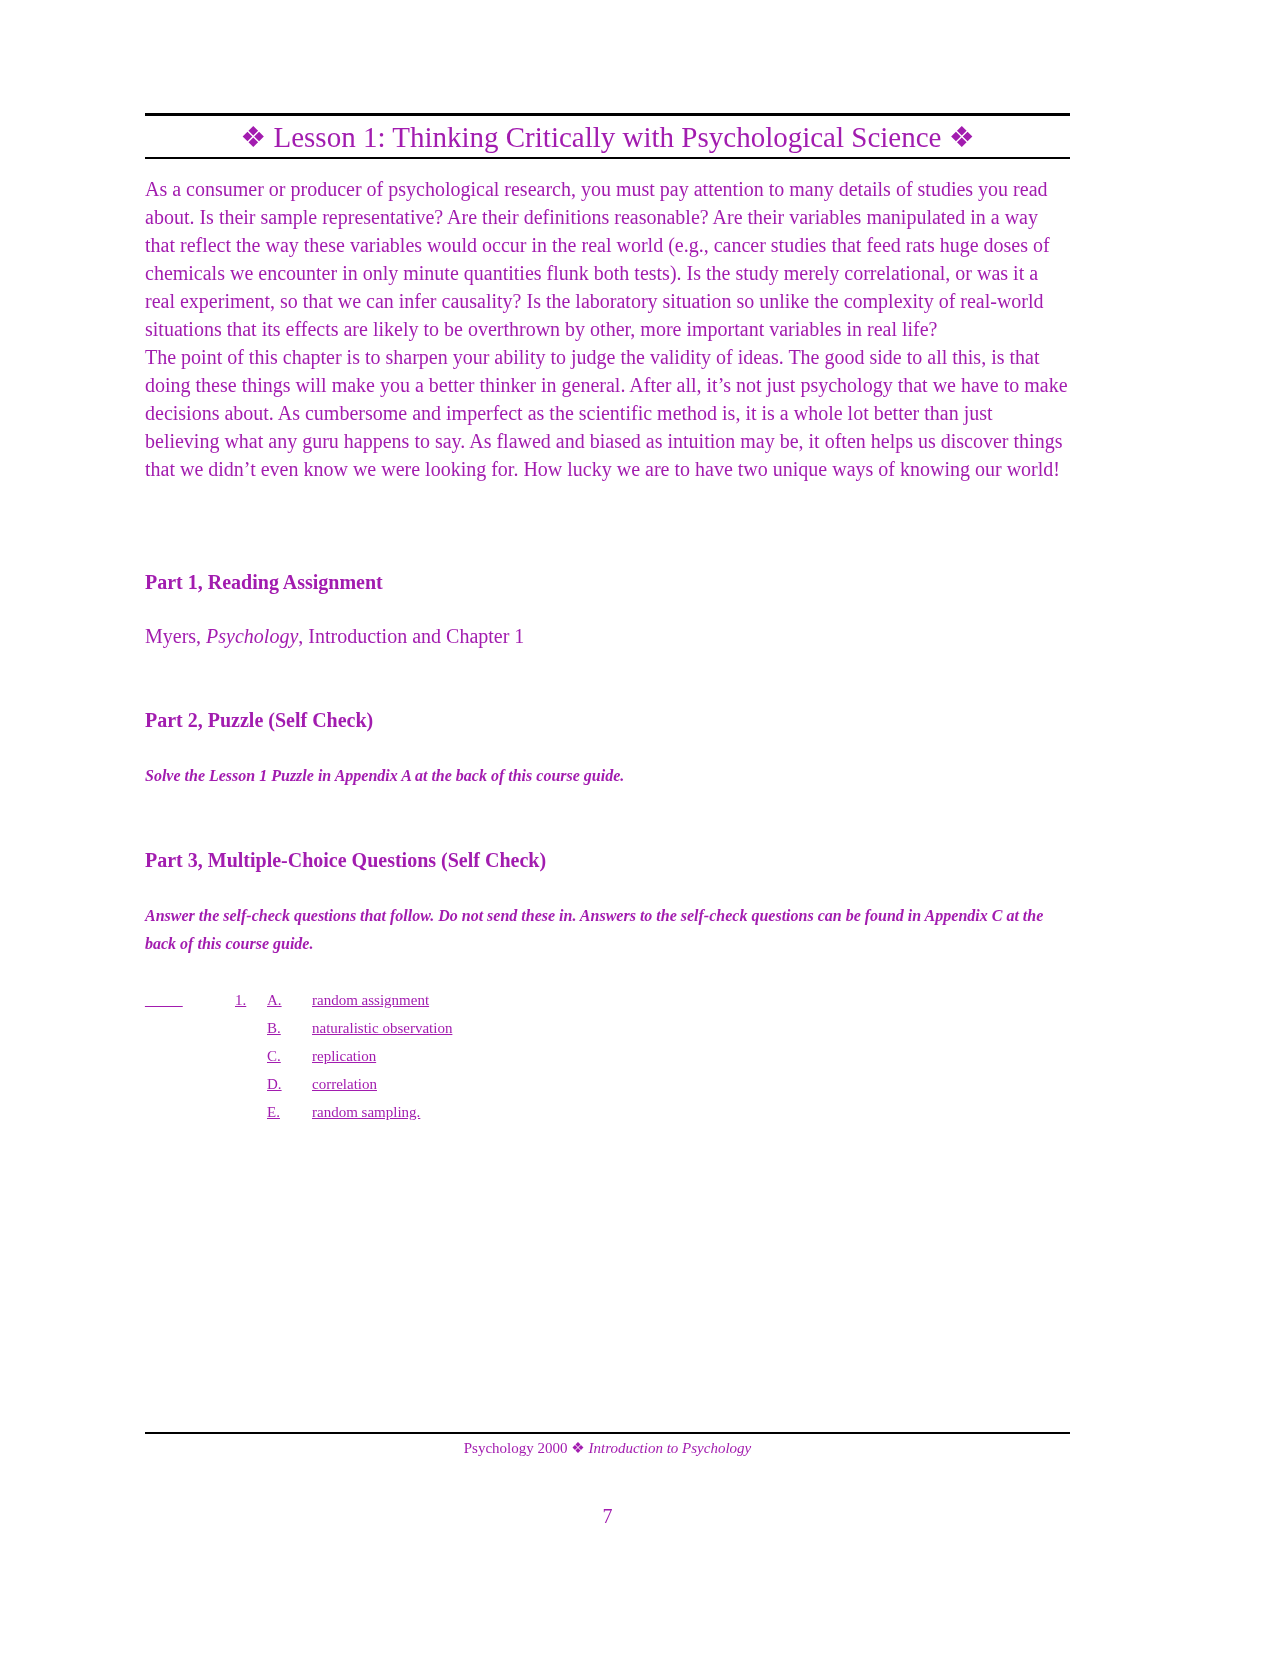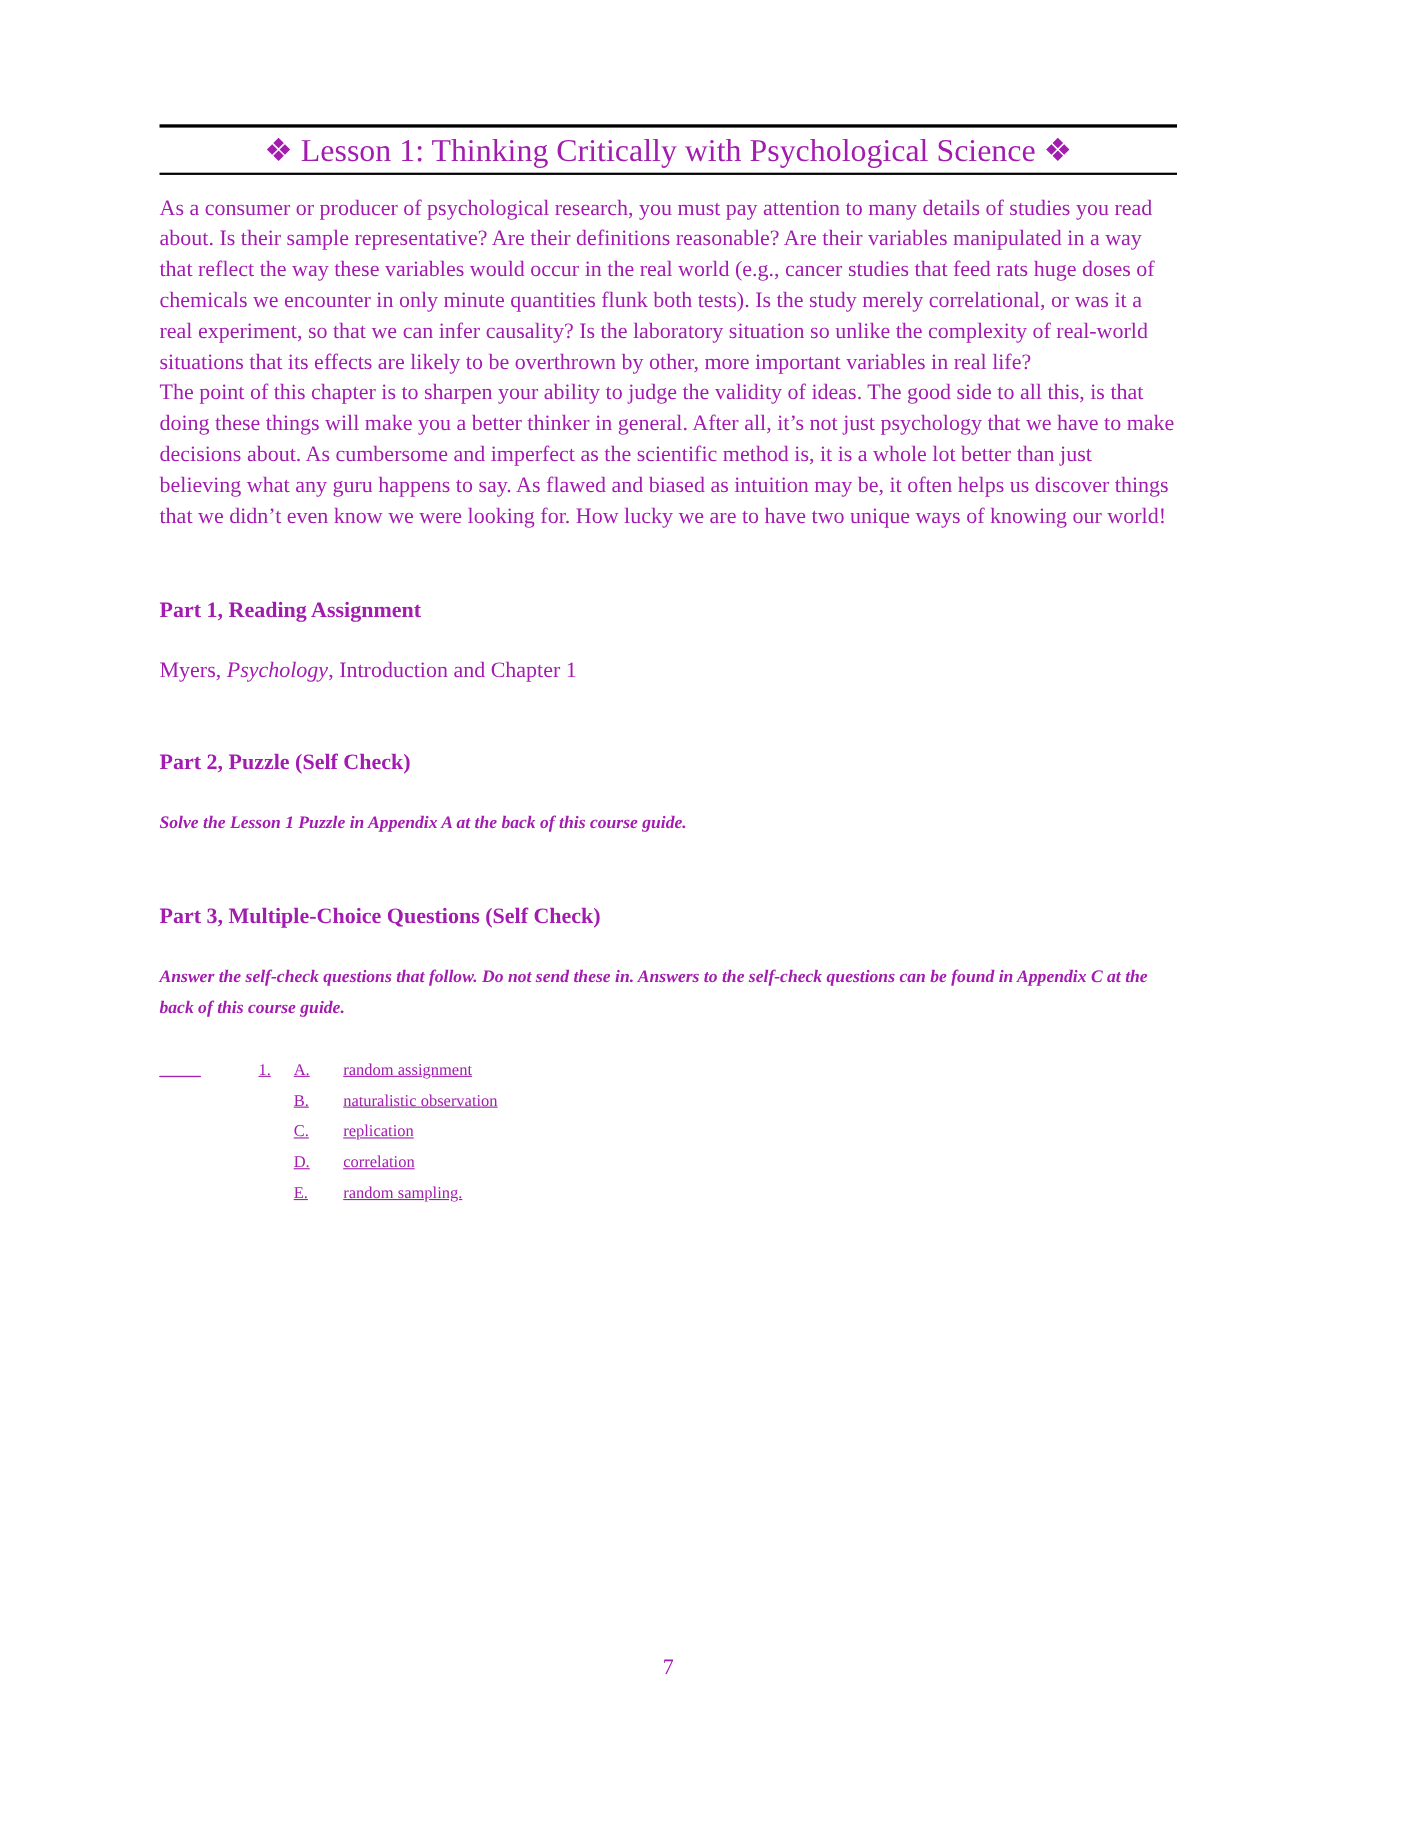--- a/index.html
+++ b/index.html
@@ -36,21 +36,21 @@
     line-height: 28px;
   }
   .para1 { margin-top: 16px; }
   .para2 { }
   .part-heading {
     margin-top: 56px;
     font-size: 20px;
     font-weight: bold;
     line-height: 28px;
   }
-  .part1-heading { margin-top: 58px; }
+  .part1-heading { margin-top: 85px; }
   .reading-line {
     margin-top: 26px;
     font-size: 20px;
     line-height: 28px;
   }
   .reading-line .italic { font-style: italic; }
   .instruction {
     margin-top: 28px;
     font-size: 16px;
     line-height: 28px;
@@ -153,15 +153,16 @@
           <div class="option">
             <span class="letter">E.</span>
             <span>random sampling.</span>
           </div>
         </div>
       </div>
     </div>
 
   </div>
 
+  <div class="footer"><span>Psychology 2000</span><span> ❖ </span><span class="italic">Introduction to Psychology</span></div>
 
   <div class="page-number">7</div>
 </div>
 
 </body></html>

